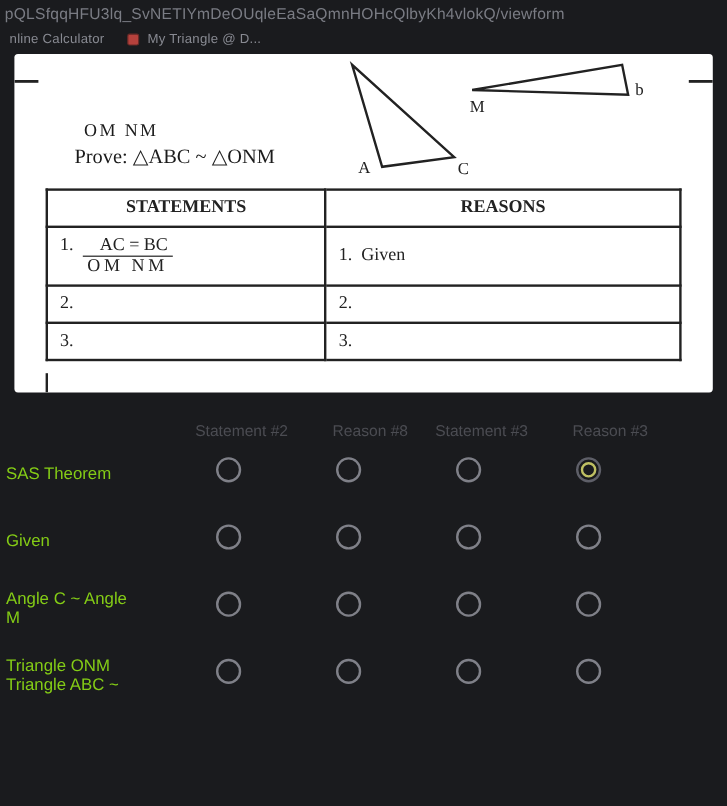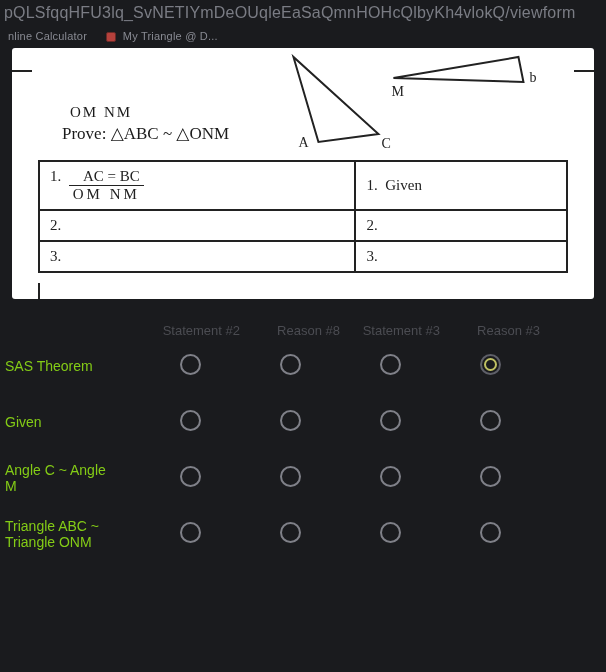--- a/index.html
+++ b/index.html
@@ -1,17 +1,17 @@
 <!DOCTYPE html>
 <html><head>
 <meta charset="utf-8">
 <style>
   *{box-sizing:border-box}
   body{margin:0;padding:0;width:606px;height:672px;background:#1a1b1e;font-family:Arial,Helvetica,sans-serif;color:#d3d4d8;overflow:hidden}
-  .url-bar{font-size:16px;color:#7a7c84;padding:4px 0 4px 4px;white-space:nowrap;letter-spacing:.2px}
+  .url-bar{font-size:13px;color:#7a7c84;padding:4px 0 4px 4px;white-space:nowrap;letter-spacing:.2px}
   .tabs{font-size:11px;color:#888a92;padding:4px 0 6px 8px;letter-spacing:.2px}
   .tab-sep{display:inline-block;width:12px}
   .tab-ico{display:inline-block;width:10px;height:10px;background:#b5413c;border:1px solid #6a2a27;border-radius:2px;vertical-align:middle;margin-right:4px}
   .worksheet{width:582px;margin:0 0 0 12px;background:#fff;color:#222;border-radius:3px;overflow:hidden}
   .ws-hatch{background:linear-gradient(90deg,#222 0,#222 2px,rgba(0,0,0,0) 2px,rgba(0,0,0,0) 5px);height:20px}
   .ws-hatch.v{background:linear-gradient(0deg,#222 0,#222 2px,rgba(0,0,0,0) 2px,rgba(0,0,0,0) 5px);width:20px;flex:0 0 20px}
   .ws-body{display:flex;align-items:stretch;padding-top:4px}
   .ws-center{flex:1;padding:0 6px 0 6px}
   .prove-row{display:flex;align-items:flex-end;gap:10px}
   .prove-text{padding:0 0 8px 24px;font-family:Georgia,serif;color:#1b1b1b}
@@ -66,20 +66,24 @@
           <text x="35" y="95" font-family="Georgia" font-size="14" fill="#222">A</text>
           <text x="118" y="96" font-family="Georgia" font-size="14" fill="#222">C</text>
           <polygon points="130,26 255,5 260,30" fill="none" stroke="#222" stroke-width="2"></polygon>
           <text x="128" y="44" font-family="Georgia" font-size="14" fill="#222">M</text>
           <text x="266" y="30" font-family="Georgia" font-size="14" fill="#222">b</text>
         </svg>
       </div>
 
       <table class="tbl">
         <tbody>
+            <tr>
+          <th style="width:44%">STATEMENTS</th>
+          <th>REASONS</th>
+        </tr>
         <tr>
           <td>
             <span>1.</span>&nbsp;
             <span class="frac">
               <span class="top">AC = BC</span>
               <span class="bot">OM  NM</span>
             </span>
           </td>
           <td><span>1.</span>&nbsp;&nbsp;<span>Given</span></td>
         </tr>
@@ -132,21 +136,21 @@
       <div>M</div>
     </div>
     <div class="cell"><span class="radio"></span></div>
     <div class="cell"><span class="radio"></span></div>
     <div class="cell"><span class="radio"></span></div>
     <div class="cell"><span class="radio"></span></div>
   </div>
 
   <div class="grid-row">
     <div class="row-label">
+      <div>Triangle ONM</div>
       <div>Triangle ABC ~</div>
-      <div>Triangle ONM</div>
     </div>
     <div class="cell"><span class="radio"></span></div>
     <div class="cell"><span class="radio"></span></div>
     <div class="cell"><span class="radio"></span></div>
     <div class="cell"><span class="radio"></span></div>
   </div>
 </div>
 
 </body></html>

